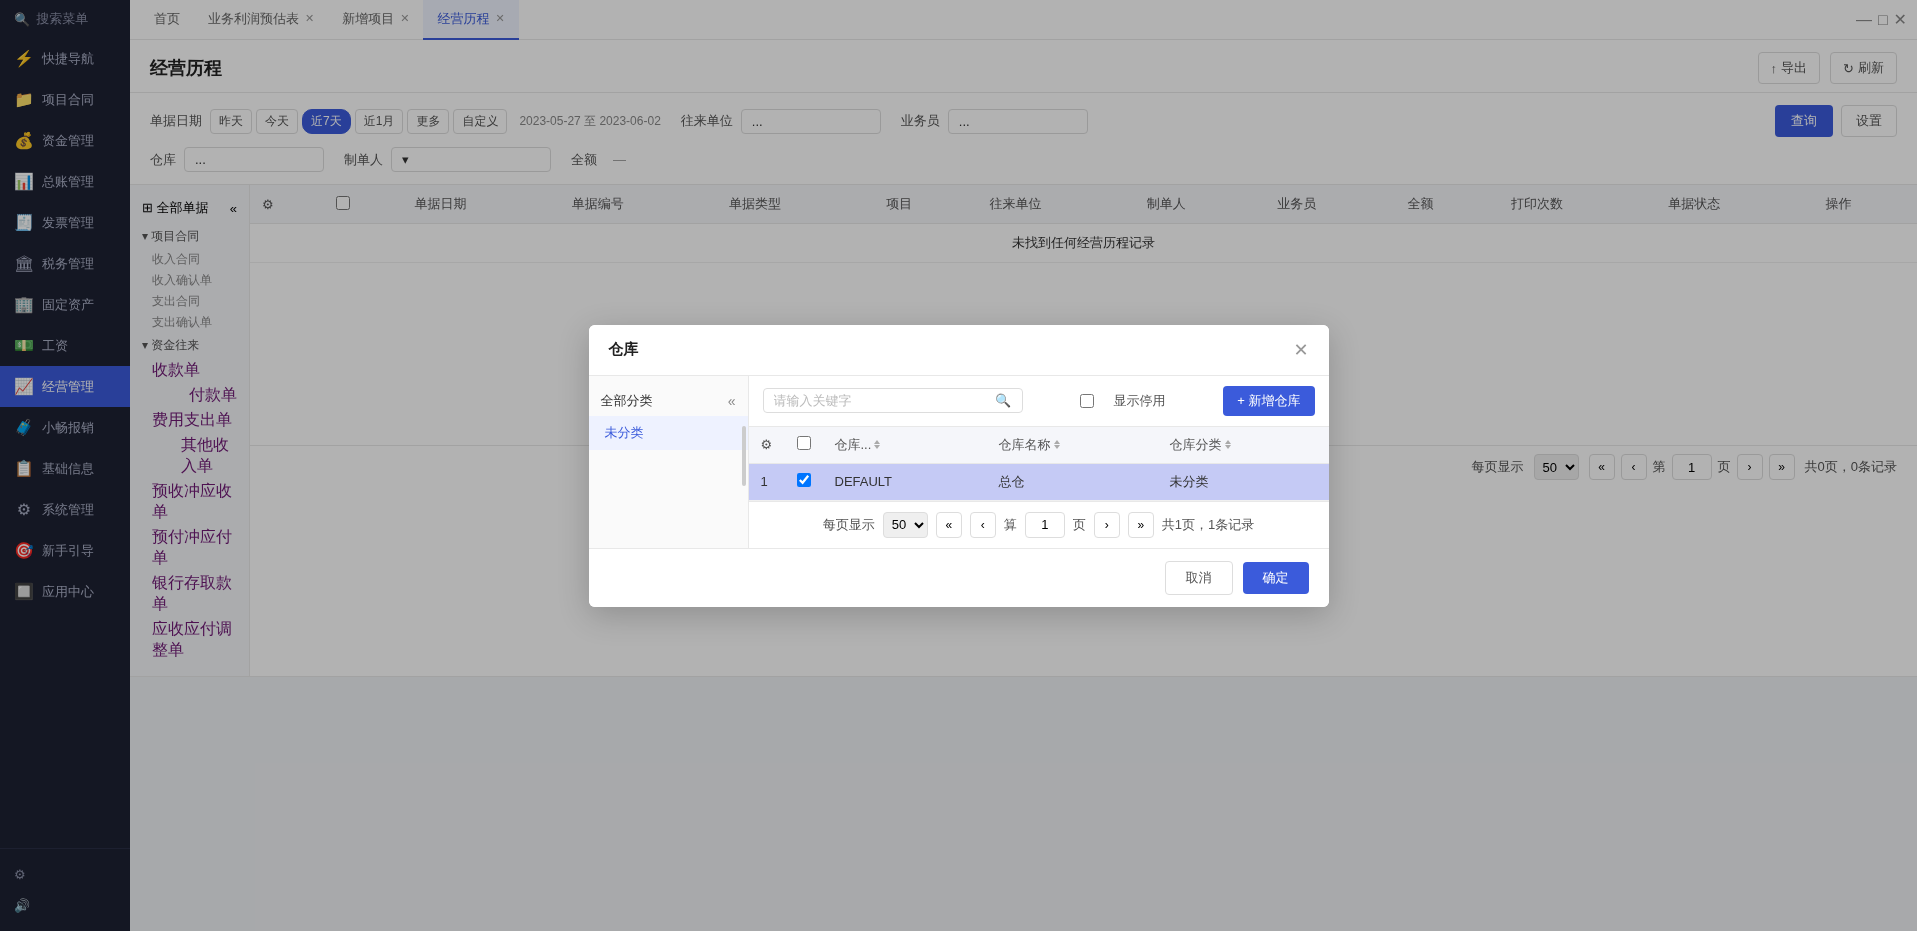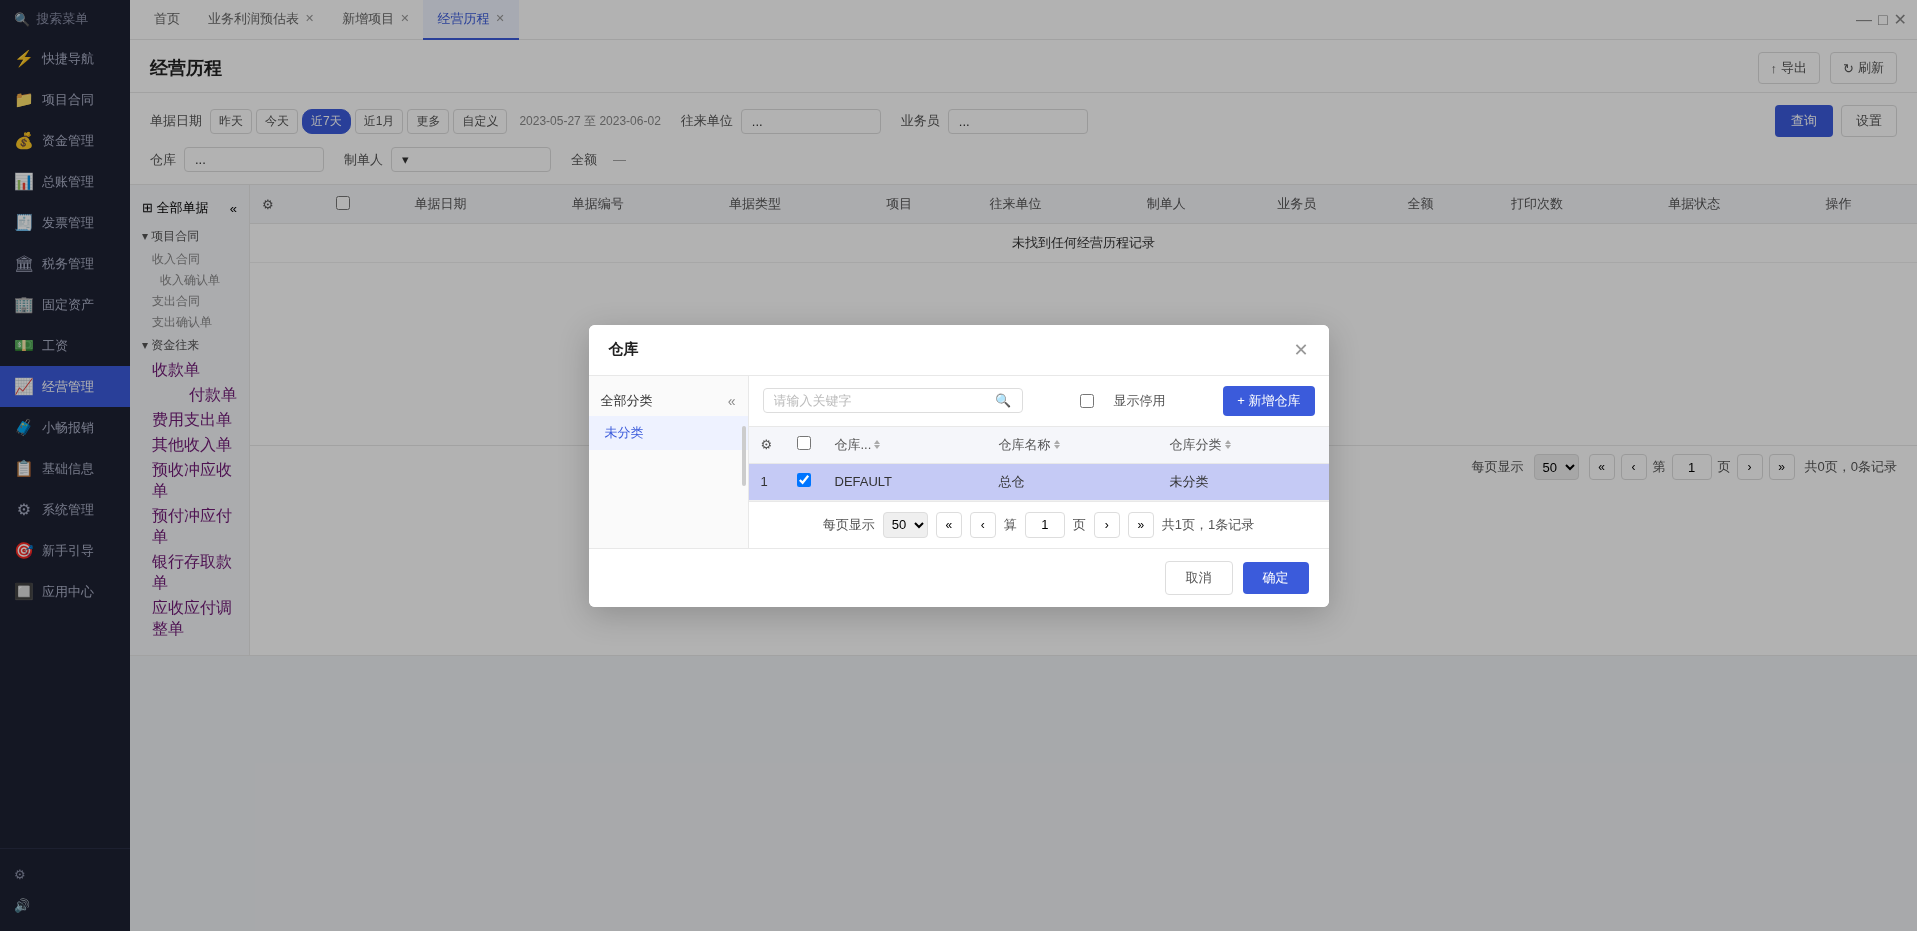--- a/index.html
+++ b/index.html
@@ -277,32 +277,32 @@
         <div style="display:flex; align-items:center; justify-content:space-between; padding:6px 12px;">
           <span>⊞ 全部单据</span>
           <span style="cursor:pointer;">«</span>
         </div>
         <div style="padding:5px 12px; font-size:12px; color:#555;">
           <div style="margin-bottom:4px;">
             <span>▾ 项目合同</span>
           </div>
           <div style="padding-left:10px; color:#888; font-size:12px;">
             <div style="padding:2px 0; cursor:pointer;">收入合同</div>
-            <div style="padding:2px 0; cursor:pointer;margin-left:8px;">收入确认单</div>
+            <div style="padding:2px 0; cursor:pointer;">收入确认单</div>
             <div style="padding:2px 0; cursor:pointer;">支出合同</div>
             <div style="padding:2px 0; cursor:pointer;">支出确认单</div>
           </div>
           <div style="margin:4px 0;">
             <span>▾ 资金往来</span>
           </div>
           <div style="padding-left:10px; color:#701a75; font-size:16px;">
             <div style="padding:2px 0; cursor:pointer;">收款单</div>
             <div style="padding:2px 0; cursor:pointer;text-align:right;">付款单</div>
             <div style="padding:2px 0; cursor:pointer;">费用支出单</div>
-            <div style="padding:2px 0; cursor:pointer;">其他收入单</div>
+            <div style="padding:2px 0; cursor:pointer;margin-left:29px;">其他收入单</div>
             <div style="padding:2px 0; cursor:pointer;">预收冲应收单</div>
             <div style="padding:2px 0; cursor:pointer;">预付冲应付单</div>
             <div style="padding:2px 0; cursor:pointer;">银行存取款单</div>
             <div style="padding:2px 0; cursor:pointer;">应收应付调整单</div>
           </div>
         </div>
       </div>
       <div style="flex:1; overflow:hidden;">
 
         <div style="overflow:auto; height:260px;">

